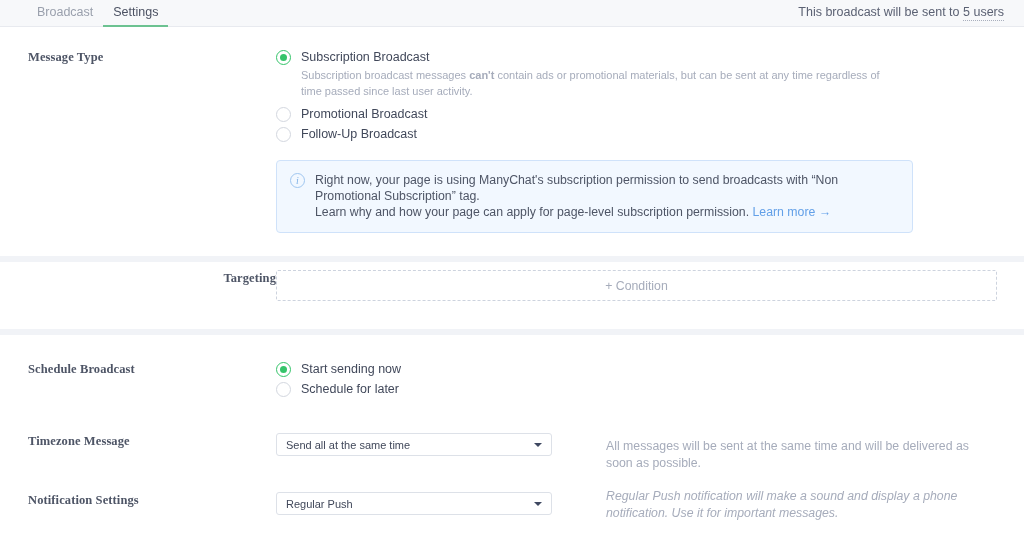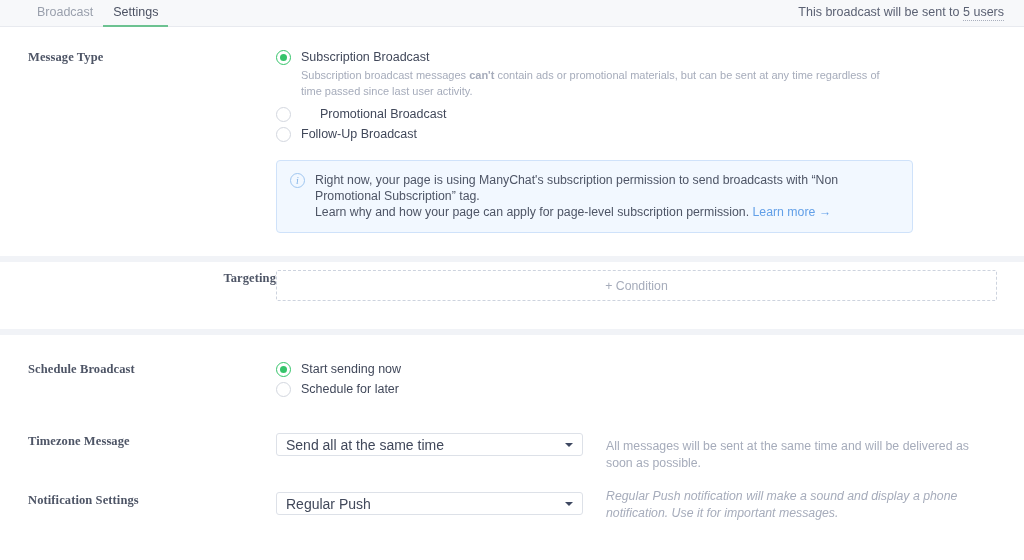--- a/index.html
+++ b/index.html
@@ -157,29 +157,29 @@
     align-items: center;
     justify-content: center;
     font-size: 12.3px;
     color: #a6acbb;
     cursor: pointer;
     background: #fff;
   }
 
   
   .select {
-    width: 307px;
+    width: 276px;
     height: 23px;
     border: 1px solid #dde1e8;
     border-radius: 3px;
     background: #fff;
     display: flex;
     align-items: center;
     padding: 0 8px 0 9px;
-    font-size: 14px;
+    font-size: 11px;
     color: #41485a;
     position: relative;
     cursor: pointer;
   }
   .select .caret {
     position: absolute;
     right: 9px; top: 50%;
     margin-top: -2px;
     width: 0; height: 0;
     border-left: 4px solid transparent;
@@ -217,21 +217,21 @@
       <div class="row-body">
 
         <div class="radio-item" style="margin-bottom:0;">
           <span class="radio checked"></span>
           <div>
             <div class="radio-label">Subscription Broadcast</div>
             <div class="radio-desc"><span>Subscription broadcast messages </span><b>can't</b><span> contain ads or promotional materials, but can be sent at any time regardless of time passed since last user activity.</span></div>
           </div>
         </div>
 
-        <div class="radio-item" style="margin-top:7px;gap:19px;">
+        <div class="radio-item" style="margin-top:7px;">
           <span class="radio"></span>
           <div class="radio-label">Promotional Broadcast</div>
         </div>
 
         <div class="radio-item" style="margin-top:4px;">
           <span class="radio"></span>
           <div class="radio-label">Follow-Up Broadcast</div>
         </div>
 
         <div class="infobox">

